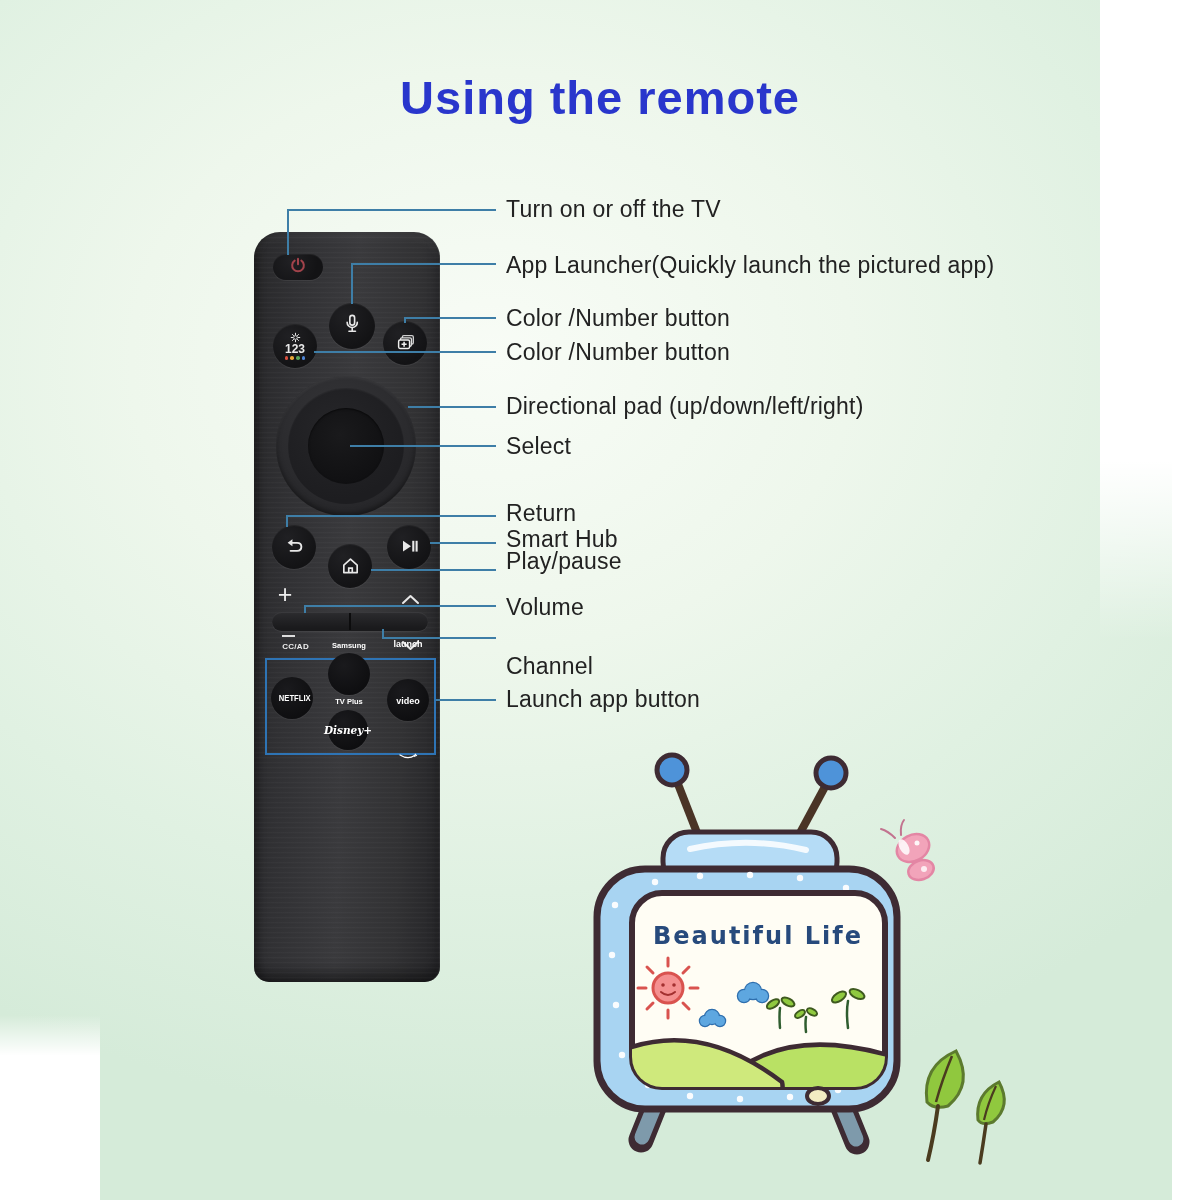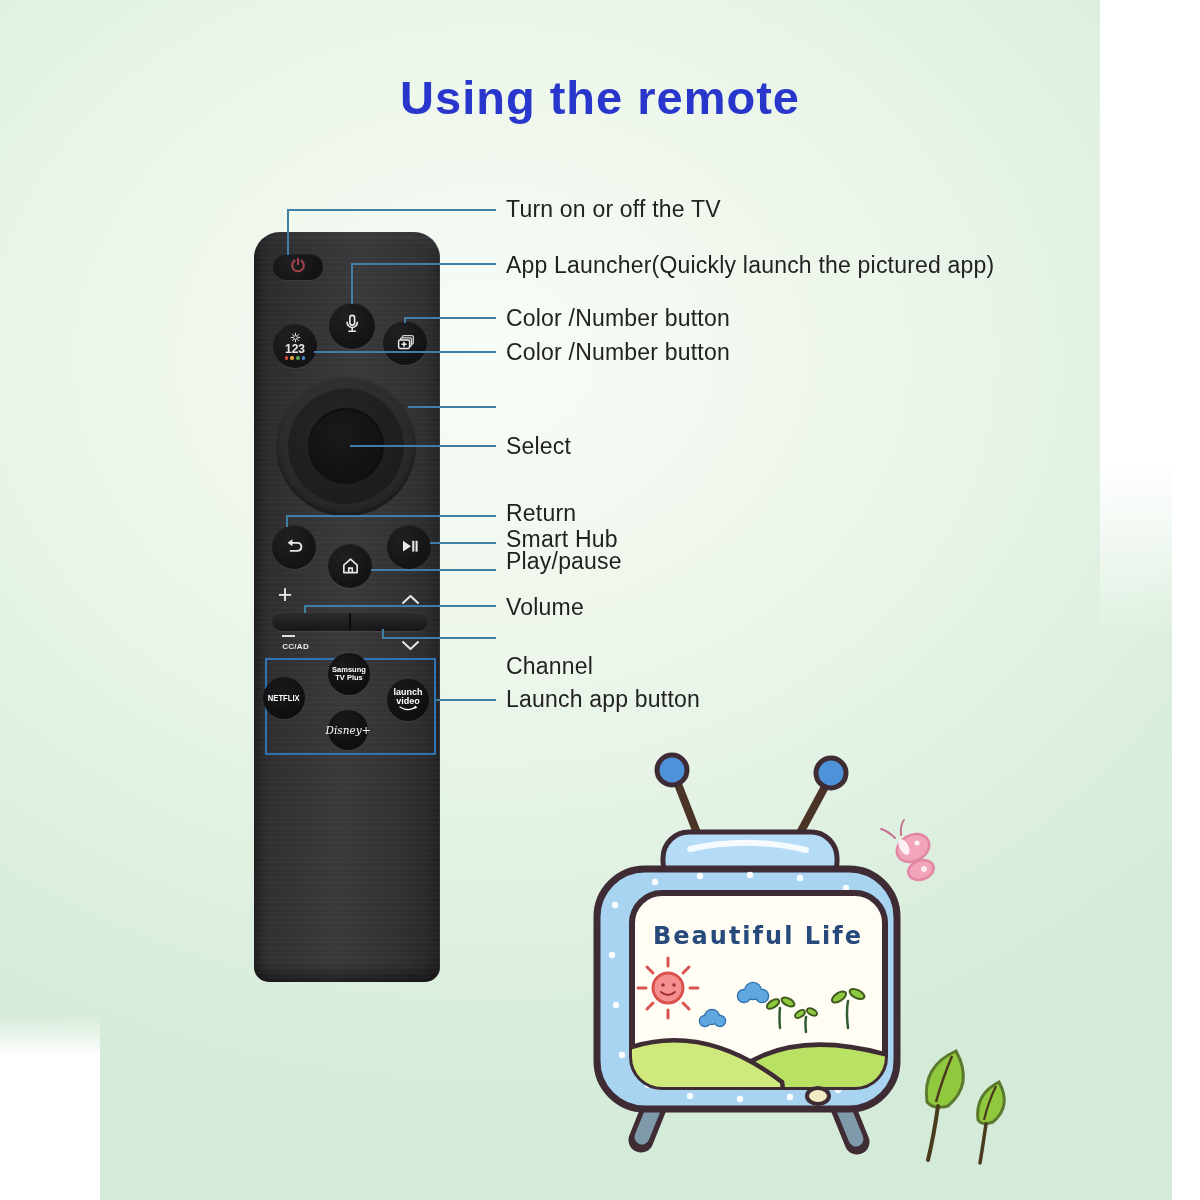--- a/index.html
+++ b/index.html
@@ -48,25 +48,25 @@
       font-size:25px;font-weight:400;color:#eee;line-height:26px;}
   .minus-bar{position:absolute;left:282px;top:635px;width:13px;height:2px;background:#ddd;}
   .ccad{position:absolute;left:269px;top:642px;width:40px;text-align:right;
       font-size:8px;font-weight:bold;color:#eee;letter-spacing:.3px;}
   .chev{position:absolute;}
   .app-box{position:absolute;left:265px;top:658px;width:171px;height:97px;
       border:2px solid #2e74b5;box-sizing:border-box;}
   .appbtn{position:absolute;width:42px;height:42px;border-radius:50%;
       display:flex;flex-direction:column;align-items:center;justify-content:center;
       background:radial-gradient(circle at 38% 30%,#1a1a1d 0%,#0e0e10 75%);
-      box-shadow:0 1px 1px rgba(255,255,255,.06);color:#fff;text-align:center;}
+      box-shadow:0 1px 1px rgba(255,255,255,.06);color:#fff;text-align:center;gap:48px;}
   .netflix-txt{font-size:9px;font-weight:bold;letter-spacing:0;transform:scaleX(.85);}
   .samsung-txt{font-size:7.5px;font-weight:bold;line-height:8px;}
   .prime-txt{font-size:9px;font-weight:bold;line-height:8.5px;}
-  .disney-txt{font-size:10.5px;font-weight:normal;font-style:italic;
+  .disney-txt{font-size:10.5px;font-weight:bold;font-style:italic;
       font-family:"DejaVu Serif",serif;}
   
   .lines-svg{position:absolute;left:0;top:0;pointer-events:none;}
   .lbl{position:absolute;left:506px;transform:translateY(-50%);
       font-size:23px;color:#222;letter-spacing:.2px;white-space:nowrap;}
   .cartoon{position:absolute;left:560px;top:735px;}
 </style>
 </head>
 <body>
 
@@ -182,21 +182,21 @@
   </div>
   <div class="minus-bar"></div>
   <div class="ccad">CC/AD</div>
   <span class="chev" style="left:401px;top:637px;">
     <svg width="19" height="11" viewBox="0 0 19 11">
       <polyline points="2,2 9.5,9 17,2" stroke="#e8e8e8" stroke-width="2" fill="none" stroke-linecap="round" stroke-linejoin="round"></polyline>
     </svg>
   </span>
 
   <div class="app-box"></div>
-  <div class="appbtn" style="left:263px;top:677px;">
+  <div class="appbtn" style="left:271px;top:677px;align-items:flex-end;">
     <span class="netflix-txt">NETFLIX</span>
   </div>
   <div class="appbtn" style="left:328px;top:653px;">
     <span class="samsung-txt">Samsung</span>
     <span class="samsung-txt">TV Plus</span>
   </div>
   <div class="appbtn" style="left:387px;top:679px;">
     <span class="prime-txt">launch</span>
     <span class="prime-txt">video</span>
     <span style="line-height:0;">
@@ -224,20 +224,21 @@
       <path d="M305 613 V606 H496"></path>
       <path d="M383 629 V638 H496"></path>
       <path d="M436 700 H496"></path>
     </g>
   </svg>
 
   <div class="lbl" style="top:265px;">App Launcher(Quickly launch the pictured app)</div>
   <div class="lbl" style="top:209px;">Turn on or off the TV</div>
   <div class="lbl" style="top:318px;">Color /Number button</div>
   <div class="lbl" style="top:352px;">Color /Number button</div>
+  <div class="lbl" style="top:406px;">Directional pad (up/down/left/right)</div>
   <div class="lbl" style="top:446px;">Select</div>
   <div class="lbl" style="top:513px;">Return</div>
   <div class="lbl" style="top:541px;margin-top:20px;">Play/pause</div>
   <div class="lbl" style="top:539px;">Smart Hub</div>
   <div class="lbl" style="top:607px;">Volume</div>
   <div class="lbl" style="top:666px;">Channel</div>
   <div class="lbl" style="top:699px;">Launch app button</div>
 
   <svg class="cartoon" width="470" height="465" viewBox="560 735 470 465">
     <defs>

